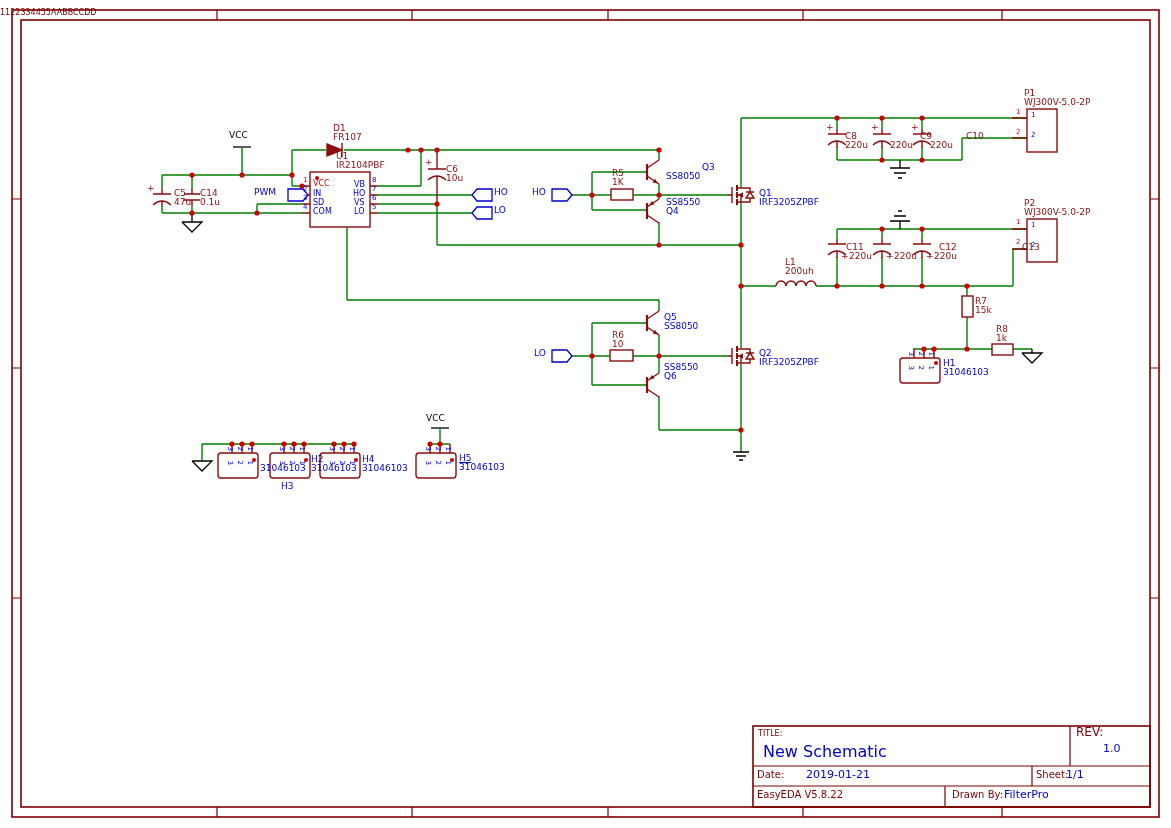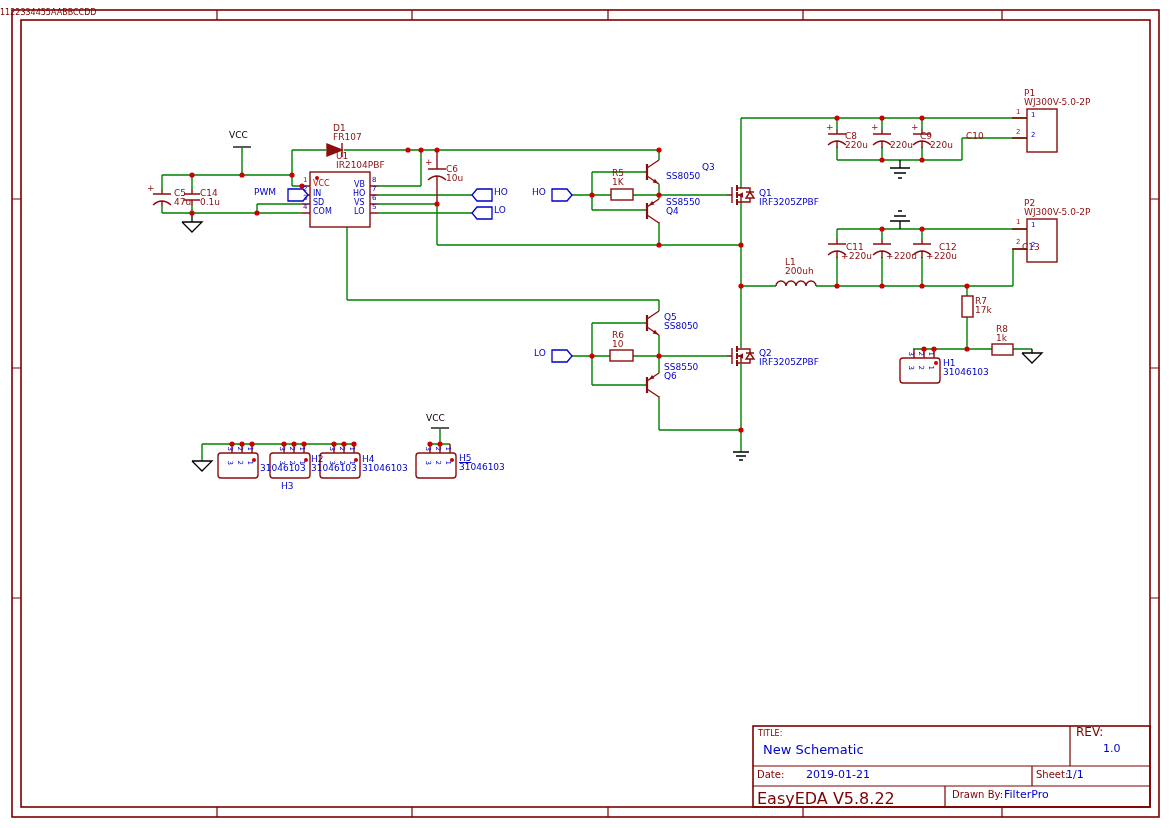--- a/index.html
+++ b/index.html
@@ -278,21 +278,21 @@
       <span class="t c" style="left: 174px; top: 198px;">47u</span>
       <span class="t c" style="left: 200px; top: 189px;">C14</span>
       <span class="t c" style="left: 200px; top: 198px;">0.1u</span>
       <span class="t c" style="left: 446px; top: 165px;">C6</span>
       <span class="t c" style="left: 446px; top: 174px;">10u</span>
       <span class="t c" style="left: 612px; top: 169px;">R5</span>
       <span class="t c" style="left: 612px; top: 178px;">1K</span>
       <span class="t c" style="left: 612px; top: 331px;">R6</span>
       <span class="t c" style="left: 612px; top: 340px;">10</span>
       <span class="t c" style="left: 975px; top: 297px;">R7</span>
-      <span class="t c" style="left: 975px; top: 306px;">17k</span>
+      <span class="t c" style="left: 975px; top: 306px;">15k</span>
       <span class="t c" style="left: 996px; top: 325px;">R8</span>
       <span class="t c" style="left: 996px; top: 334px;">1k</span>
       <span class="t c" style="left: 845px; top: 132px;">C8</span>
       <span class="t c" style="left: 845px; top: 141px;">220u</span>
       <span class="t c" style="left: 890px; top: 132px; padding-left: 30px;">C9</span>
       <span class="t c" style="left: 890px; top: 141px;">220u</span>
       <span class="t c" style="left: 930px; top: 132px; padding-left: 36px;">C10</span>
       <span class="t c" style="left: 930px; top: 141px;">220u</span>
       <span class="t c" style="left: 846px; top: 243px;">C11</span>
       <span class="t c" style="left: 849px; top: 252px;">220u</span>
@@ -396,25 +396,25 @@
       <span class="t p" style="left: 532px; top: 188px;">HO</span>
       <span class="t p" style="left: 534px; top: 349px;">LO</span>
       <span class="t k" style="left: 229px; top: 131px;">VCC</span>
       <span class="t k" style="left: 426px; top: 414px;">VCC</span>
     </div>
 
 <div id="frame-labels"><span class="t f" style="left: 119px; top: 9px;">1</span><span class="t f" style="left: 119px; top: 807px;">1</span><span class="t f" style="left: 315px; top: 9px;">2</span><span class="t f" style="left: 315px; top: 807px;">2</span><span class="t f" style="left: 510px; top: 9px;">3</span><span class="t f" style="left: 510px; top: 807px;">3</span><span class="t f" style="left: 706px; top: 9px;">4</span><span class="t f" style="left: 706px; top: 807px;">4</span><span class="t f" style="left: 903px; top: 9px;">5</span><span class="t f" style="left: 903px; top: 807px;">5</span><span class="t f" style="left: 13px; top: 107px;">A</span><span class="t f" style="left: 1152px; top: 107px;">A</span><span class="t f" style="left: 13px; top: 276px;">B</span><span class="t f" style="left: 1152px; top: 276px;">B</span><span class="t f" style="left: 13px; top: 448px;">C</span><span class="t f" style="left: 1152px; top: 448px;">C</span><span class="t f" style="left: 13px; top: 698px;">D</span><span class="t f" style="left: 1152px; top: 698px;">D</span></div>
 
 <div id="titleblock">
   <span class="tb-red" style="left:758px;top:729px;font-size:8px">TITLE:</span>
-  <span class="tb-blue" style="left:763px;top:742px;font-size:13px">New Schematic</span>
+  <span class="tb-blue" style="left:763px;top:742px;font-size:16px">New Schematic</span>
   <span class="tb-red" style="left:1076px;top:725px;font-size:12px">REV:</span>
   <span class="tb-blue" style="left:1103px;top:742px;font-size:11px">1.0</span>
   <span class="tb-red" style="left:757px;top:769px;font-size:10px">Date:</span>
   <span class="tb-blue" style="left:806px;top:768px;font-size:11px">2019-01-21</span>
   <span class="tb-red" style="left:1036px;top:769px;font-size:10px">Sheet:</span>
   <span class="tb-blue" style="left:1066px;top:768px;font-size:11px">1/1</span>
-  <span class="tb-red" style="left:757px;top:789px;font-size:16px">EasyEDA V5.8.22</span>
+  <span class="tb-red" style="left:757px;top:789px;font-size:10px">EasyEDA V5.8.22</span>
   <span class="tb-red" style="left:952px;top:789px;font-size:10px">Drawn By:</span>
   <span class="tb-blue" style="left:1004px;top:788px;font-size:11px">FilterPro</span>
 </div>
 
 </div>
 
 </body></html>

